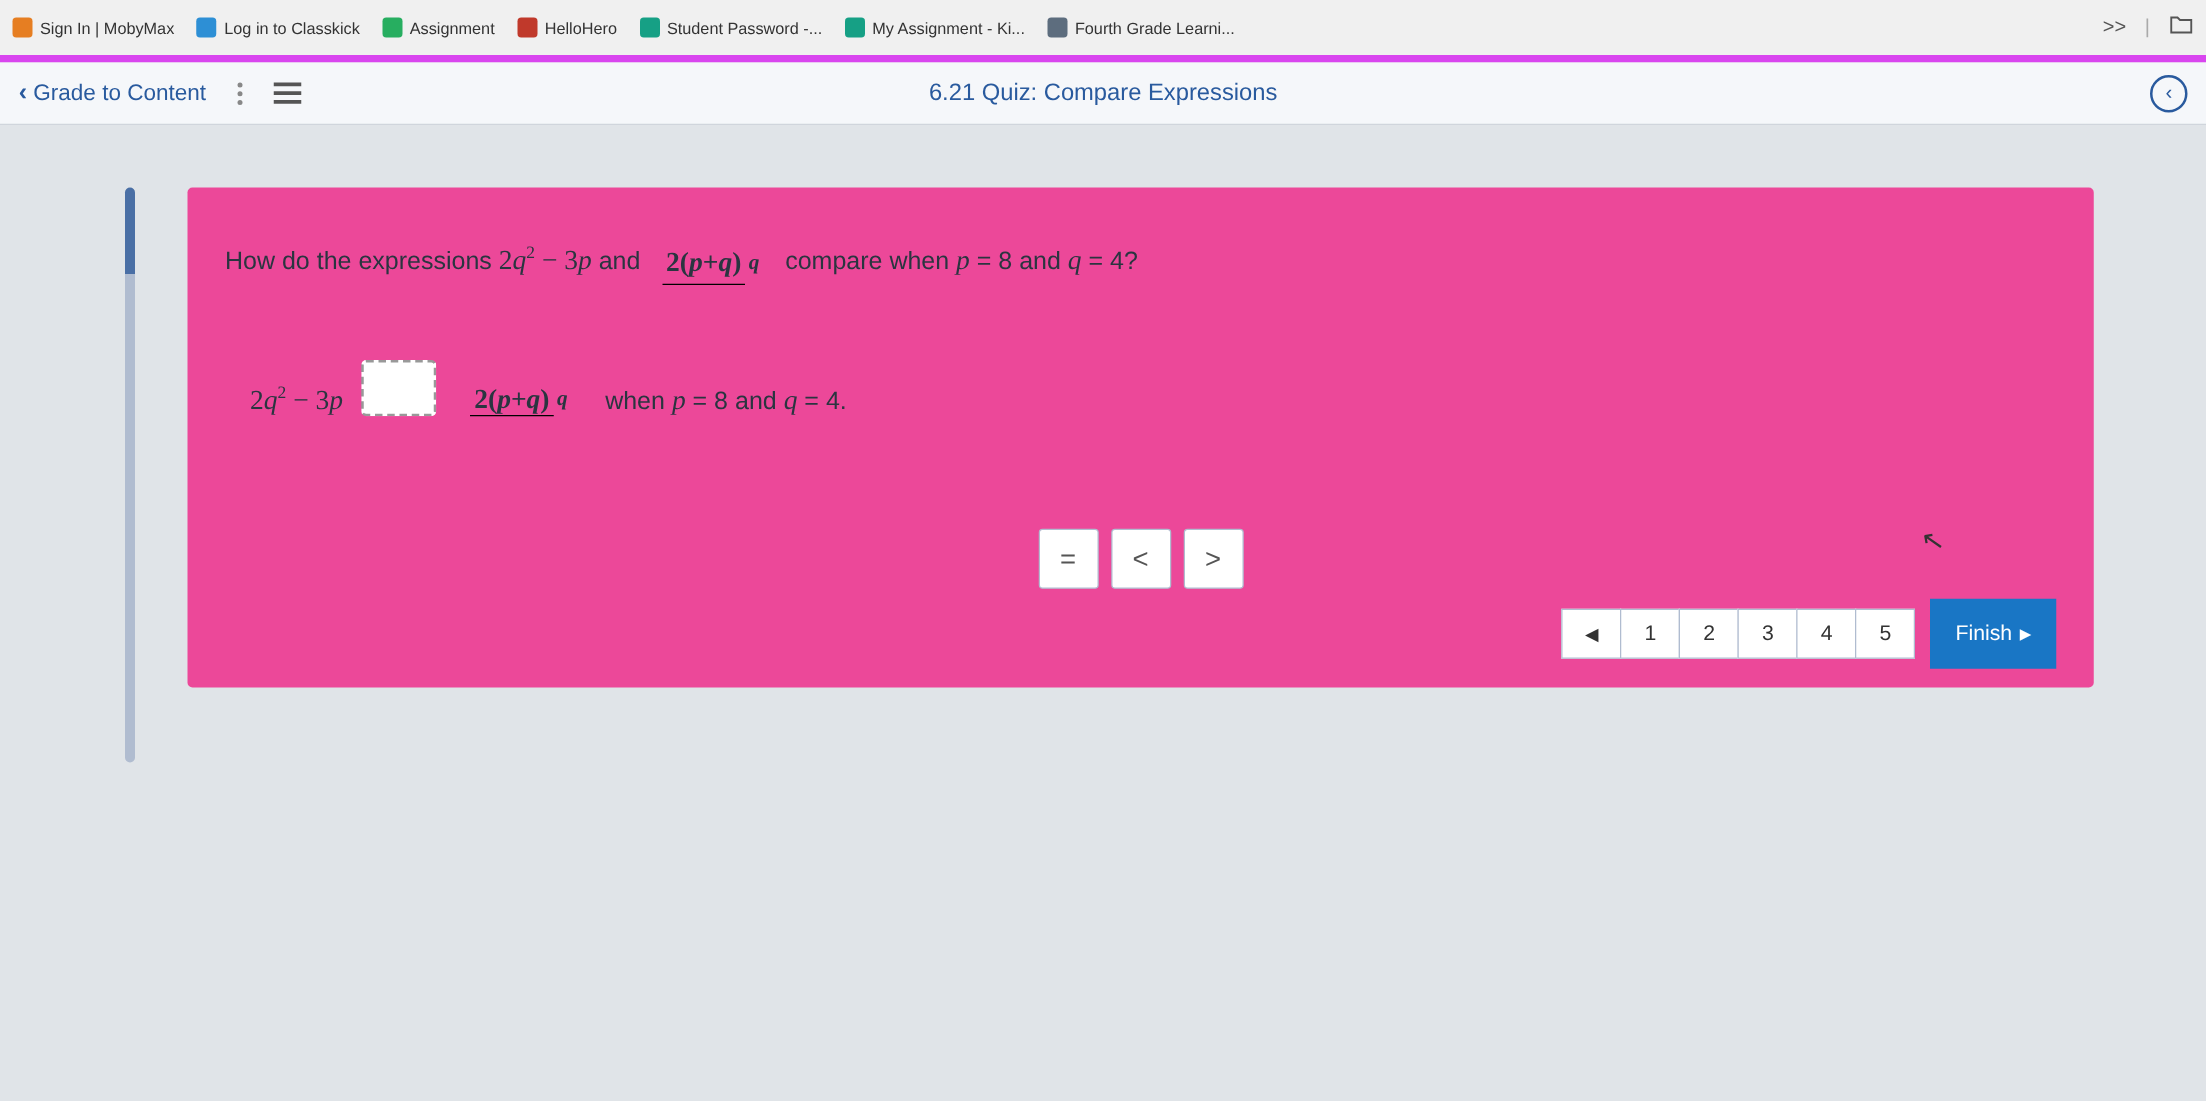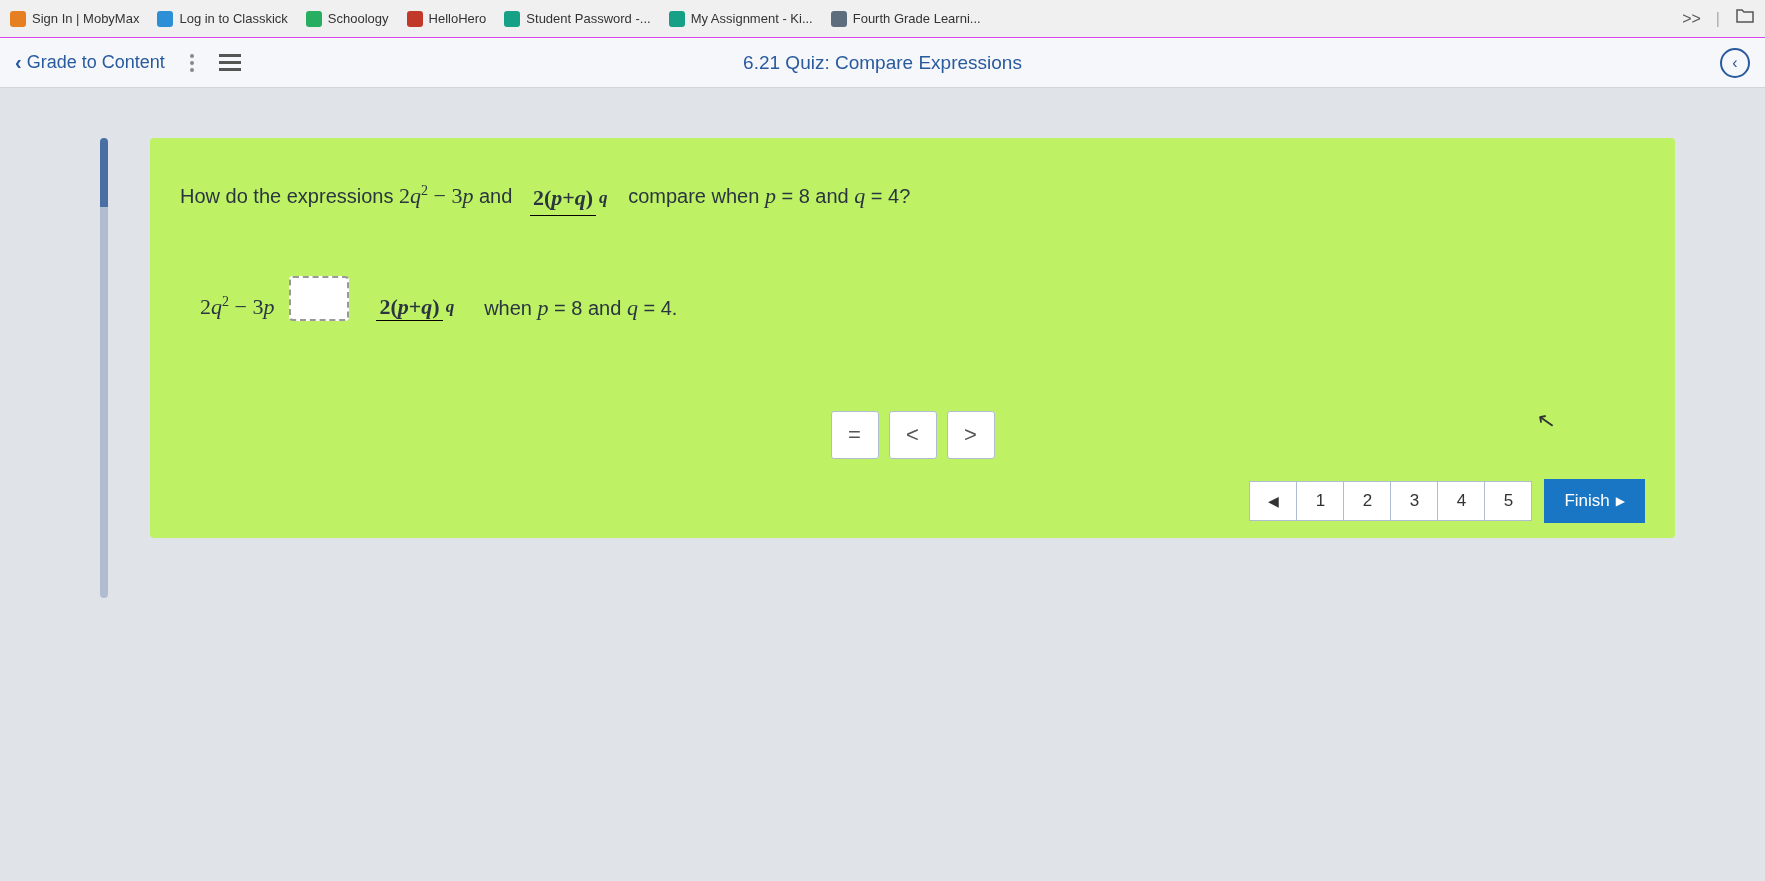--- a/index.html
+++ b/index.html
@@ -7,25 +7,25 @@
       font-family: Arial, sans-serif;
       background: #e0e4e8;
       width: 1765px;
       height: 881px;
       overflow: hidden;
     }
     
     
     .bookmarks-bar {
       background: #f0f0f0;
-      height: 38px;
+      height: 50px;
       display: flex;
       align-items: center;
       padding: 0 10px;
-      border-bottom: 1px solid #d946ef;
+      border-bottom: 6px solid #d946ef;
       gap: 18px;
     }
     .bookmark {
       display: flex;
       align-items: center;
       gap: 6px;
       font-size: 13px;
       color: #333;
       cursor: pointer;
       white-space: nowrap;
@@ -111,21 +111,21 @@
       position: absolute;
       left: 100px;
       top: 50px;
       width: 8px;
       height: 460px;
       background: linear-gradient(180deg, #4a6fa5 0%, #4a6fa5 15%, #b0bcd0 15%, #b0bcd0 100%);
       border-radius: 4px;
     }
     
     .quiz-card {
-      background: #bef264;
+      background: #ec4899;
       margin-left: 50px;
       padding: 40px 30px 30px 30px;
       border-radius: 4px;
       min-height: 400px;
       position: relative;
     }
     
     .question-text {
       font-size: 20px;
       color: #2a3540;
@@ -211,21 +211,21 @@
       display: flex;
       align-items: center;
       justify-content: center;
       font-size: 17px;
       color: #333;
       cursor: pointer;
       margin-left: -1px;
     }
     .page-btn.arrow { font-size: 14px; }
     .finish-btn {
-      height: 44px;
+      height: 56px;
       padding: 0 20px;
       background: #1976c5;
       color: #fff;
       border: none;
       font-size: 17px;
       display: flex;
       align-items: center;
       gap: 6px;
       cursor: pointer;
       margin-left: 12px;
@@ -248,21 +248,21 @@
   <div class="bookmark">
     <span class="bookmark-icon" style="background:#e67e22"></span>
     <span>Sign In | MobyMax</span>
   </div>
   <div class="bookmark">
     <span class="bookmark-icon" style="background:#2d8fd5"></span>
     <span>Log in to Classkick</span>
   </div>
   <div class="bookmark">
     <span class="bookmark-icon" style="background:#27ae60"></span>
-    <span>Schoology</span>
+    <span>Assignment</span>
   </div>
   <div class="bookmark">
     <span class="bookmark-icon" style="background:#c0392b"></span>
     <span>HelloHero</span>
   </div>
   <div class="bookmark">
     <span class="bookmark-icon" style="background:#16a085"></span>
     <span>Student Password -...</span>
   </div>
   <div class="bookmark">

